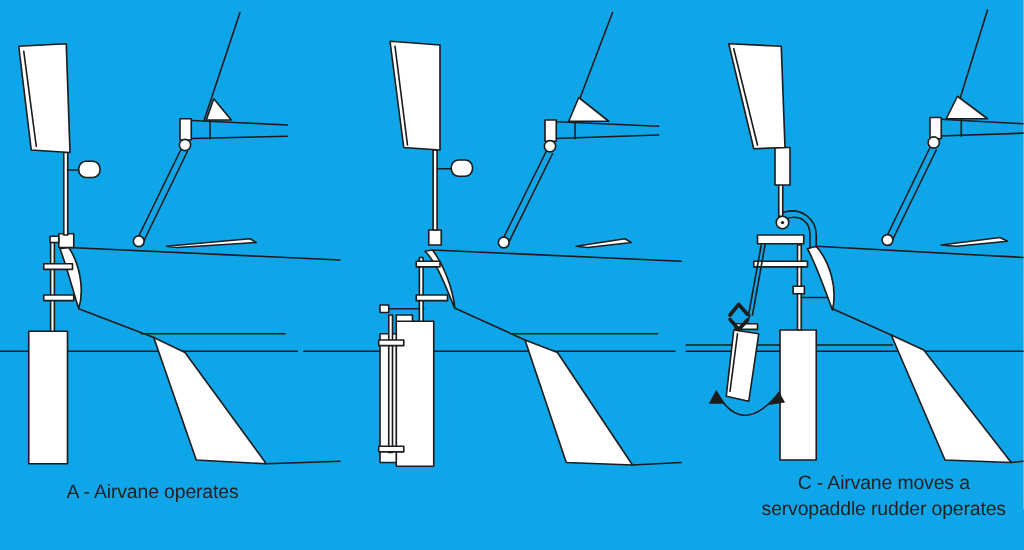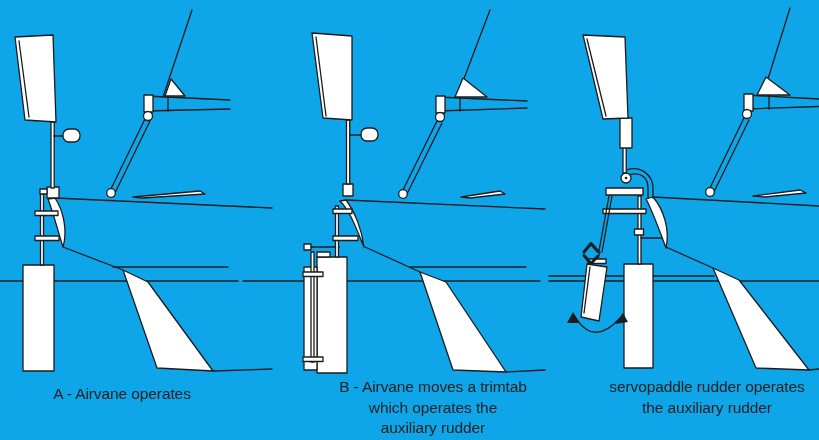--- a/index.html
+++ b/index.html
@@ -186,23 +186,18 @@
         <line class="s" x1="790" y1="8" x2="763" y2="95"></line>
         <polygon class="f" points="766,77 790,95 757,95"></polygon>
       </g>
     </g>
   </svg>
 
   <div class="caption" style="left:7px;top:384px;width:230px;">
     <div>A - Airvane operates</div>
     <div></div>
   </div>
-  <div class="caption" style="left:321px;top:377px;width:224px;">
-    <div>B - Airvane moves a trimtab</div>
-    <div>which operates the</div>
-    <div>auxiliary rudder</div>
+  <div class="caption" style="left:597px;top:377px;width:220px;">
+    <div>C - Airvane moves a</div>
+    <div>servopaddle rudder operates</div>
   </div>
-  <div class="caption" style="left:597px;top:377px;width:220px;">
-    <div>servopaddle rudder operates</div>
-    <div>the auxiliary rudder</div>
-  </div>
 
 </div>
 
 </body></html>

